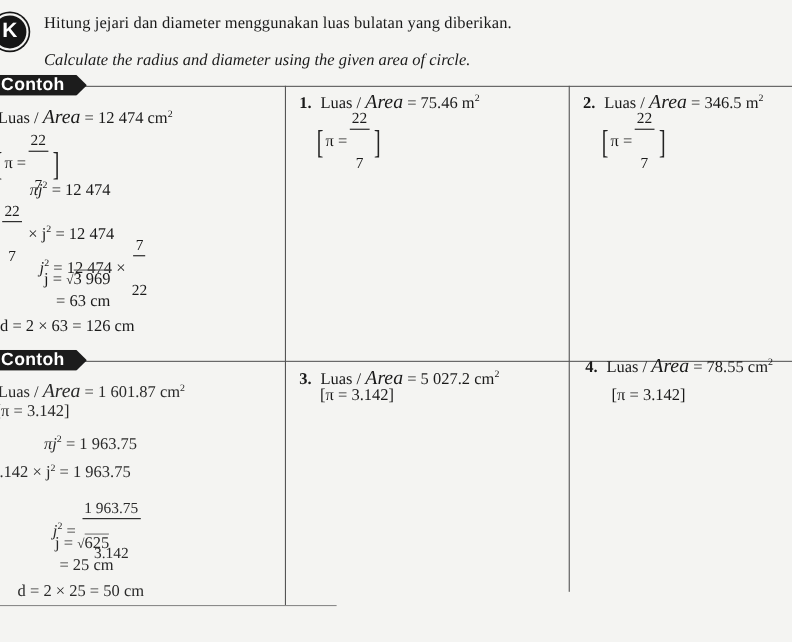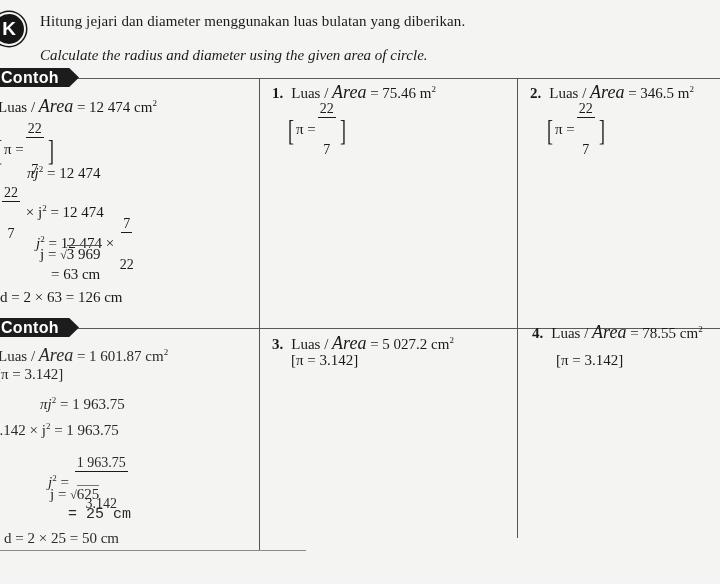--- a/index.html
+++ b/index.html
@@ -110,22 +110,22 @@
 <div class="abs t dim" style="left:48px; top:456px;">
   <i>j</i><sup>2</sup> <span>=</span>
   <span class="frac">
       <span class="num">1 963.75</span>
       <span class="den">3.142</span>
     </span>
 </div>
 <div class="abs t dim" style="left:50px; top:486px;">
   <span>j =</span> <span style="font-size:12px;">√</span><span style="border-top:1px solid #777;">625</span>
 </div>
-<div class="abs t dim" style="left:68px; top:506px;font-family:Liberation Mono, monospace;">= 25 cm</div>
-<div class="abs t dim" style="left:4px; top:530px;">d = 2 × 25 = 50 cm</div>
+<div class="abs t dim" style="left:54px; top:506px;">= 25 cm</div>
+<div class="abs t dim" style="left:16px; top:530px;">d = 2 × 25 = 50 cm</div>
 
 <div class="abs t" style="left:272px; top:82px;">
   <span class="num-label">1.</span><span>Luas / </span><span class="it">Area</span>
   <span>= 75.46 m</span><sup>2</sup>
 </div>
 <div class="abs t" style="left:286px; top:102px;">
   <span class="bracket">
       <span class="b">[</span>
     <span>π =</span>
     <span class="frac">

